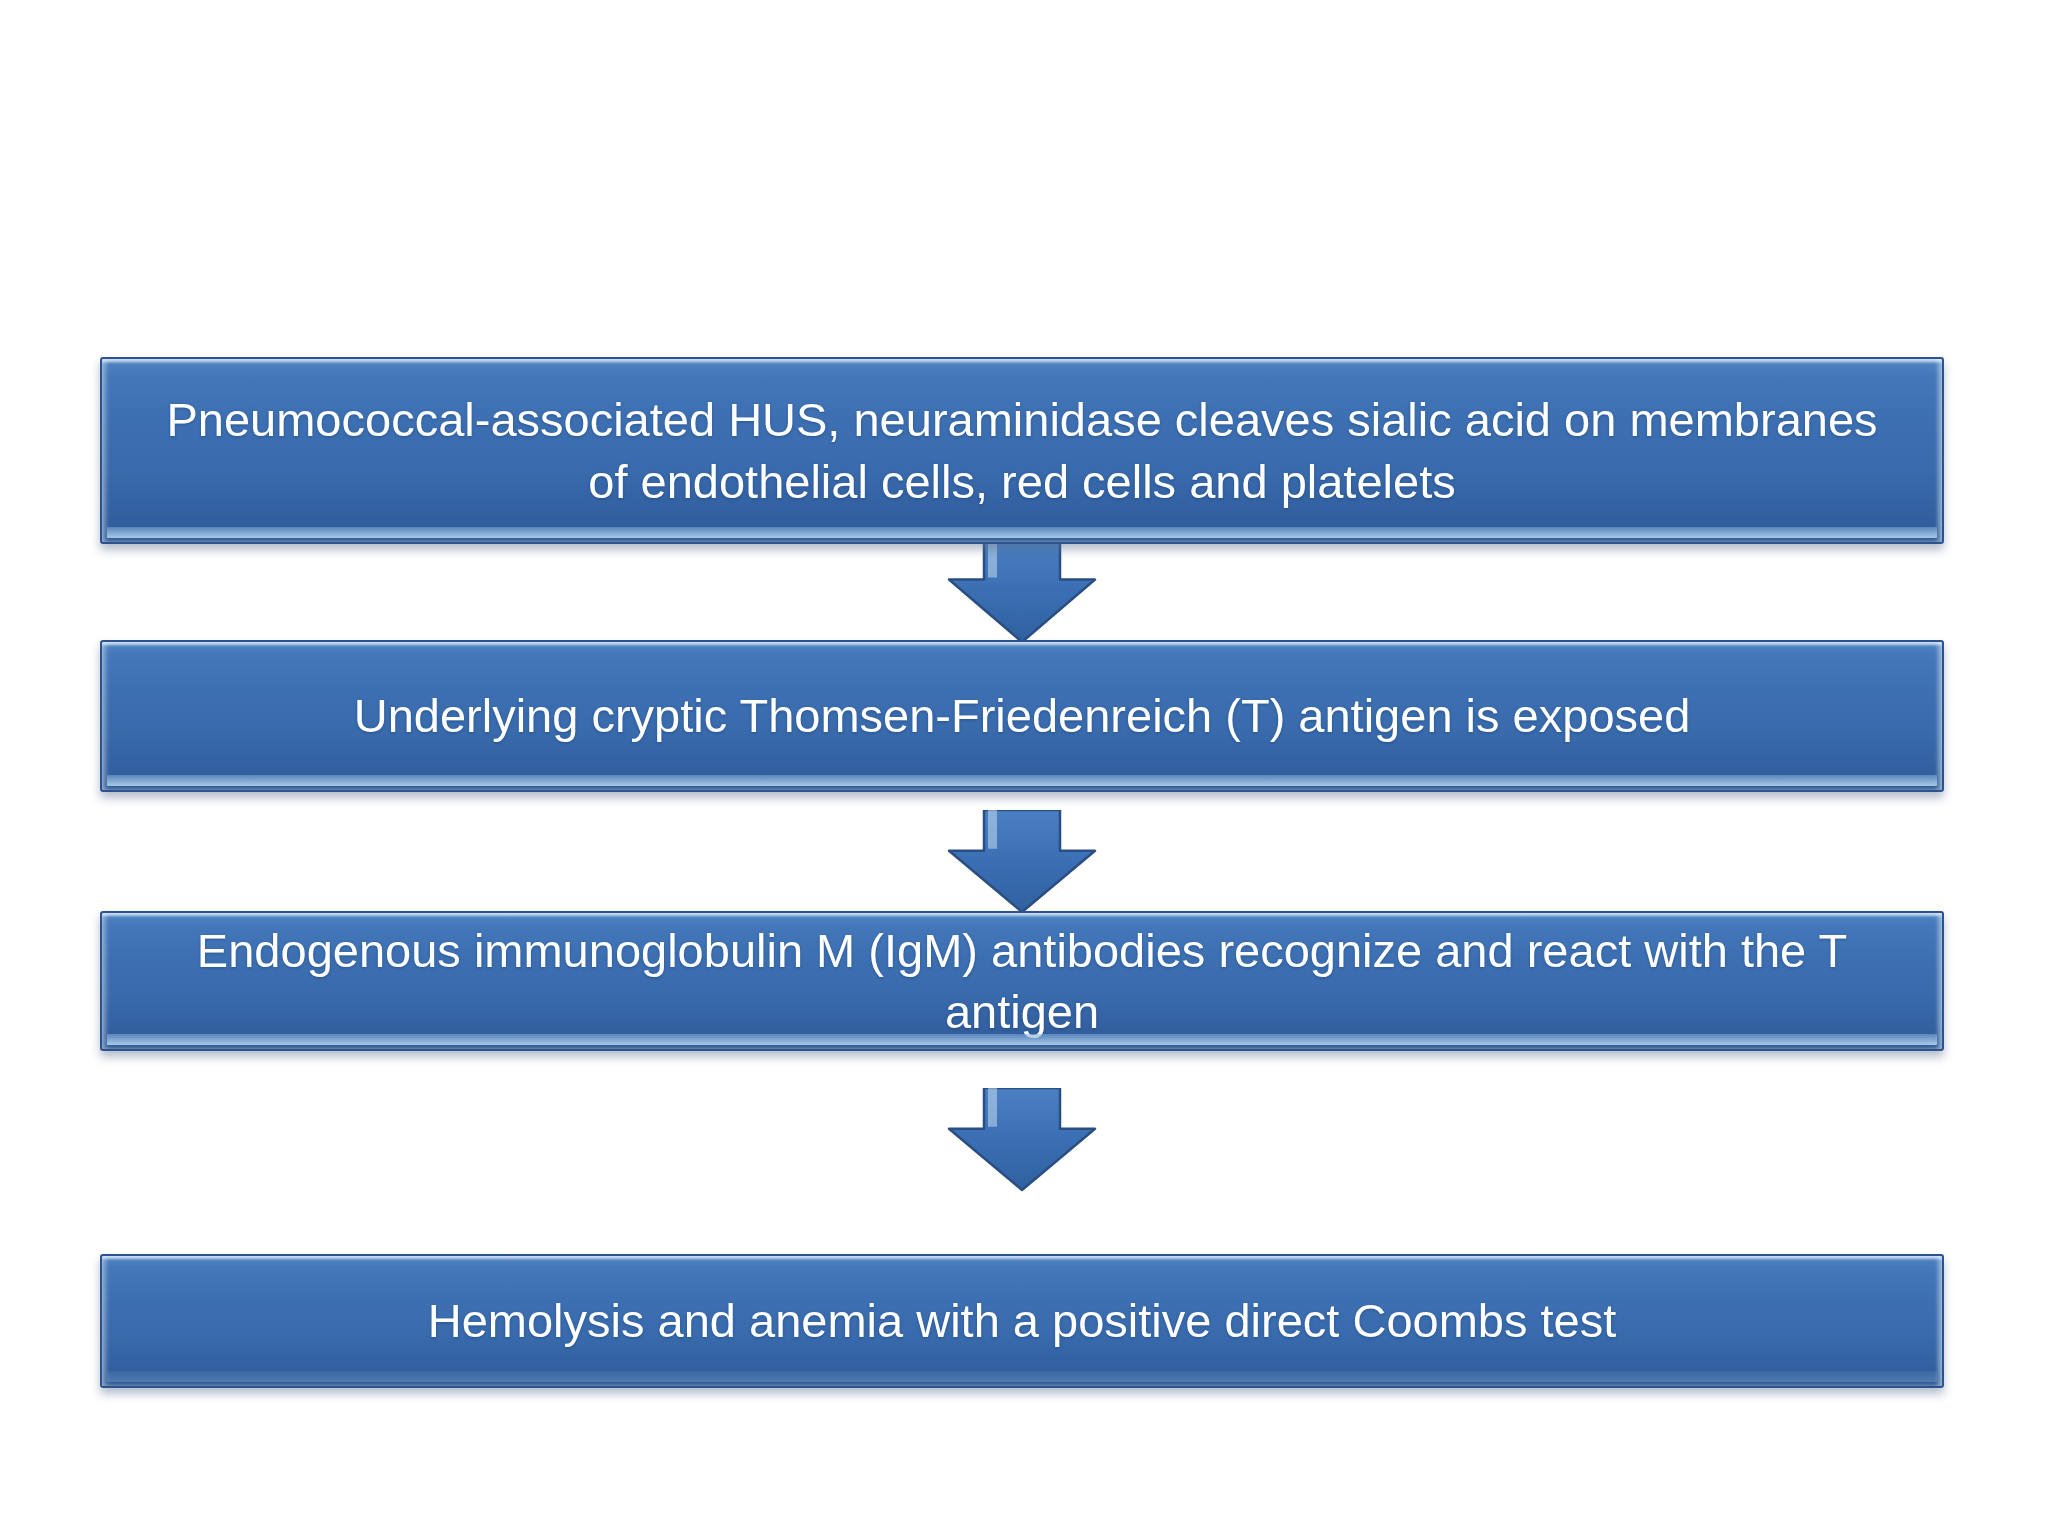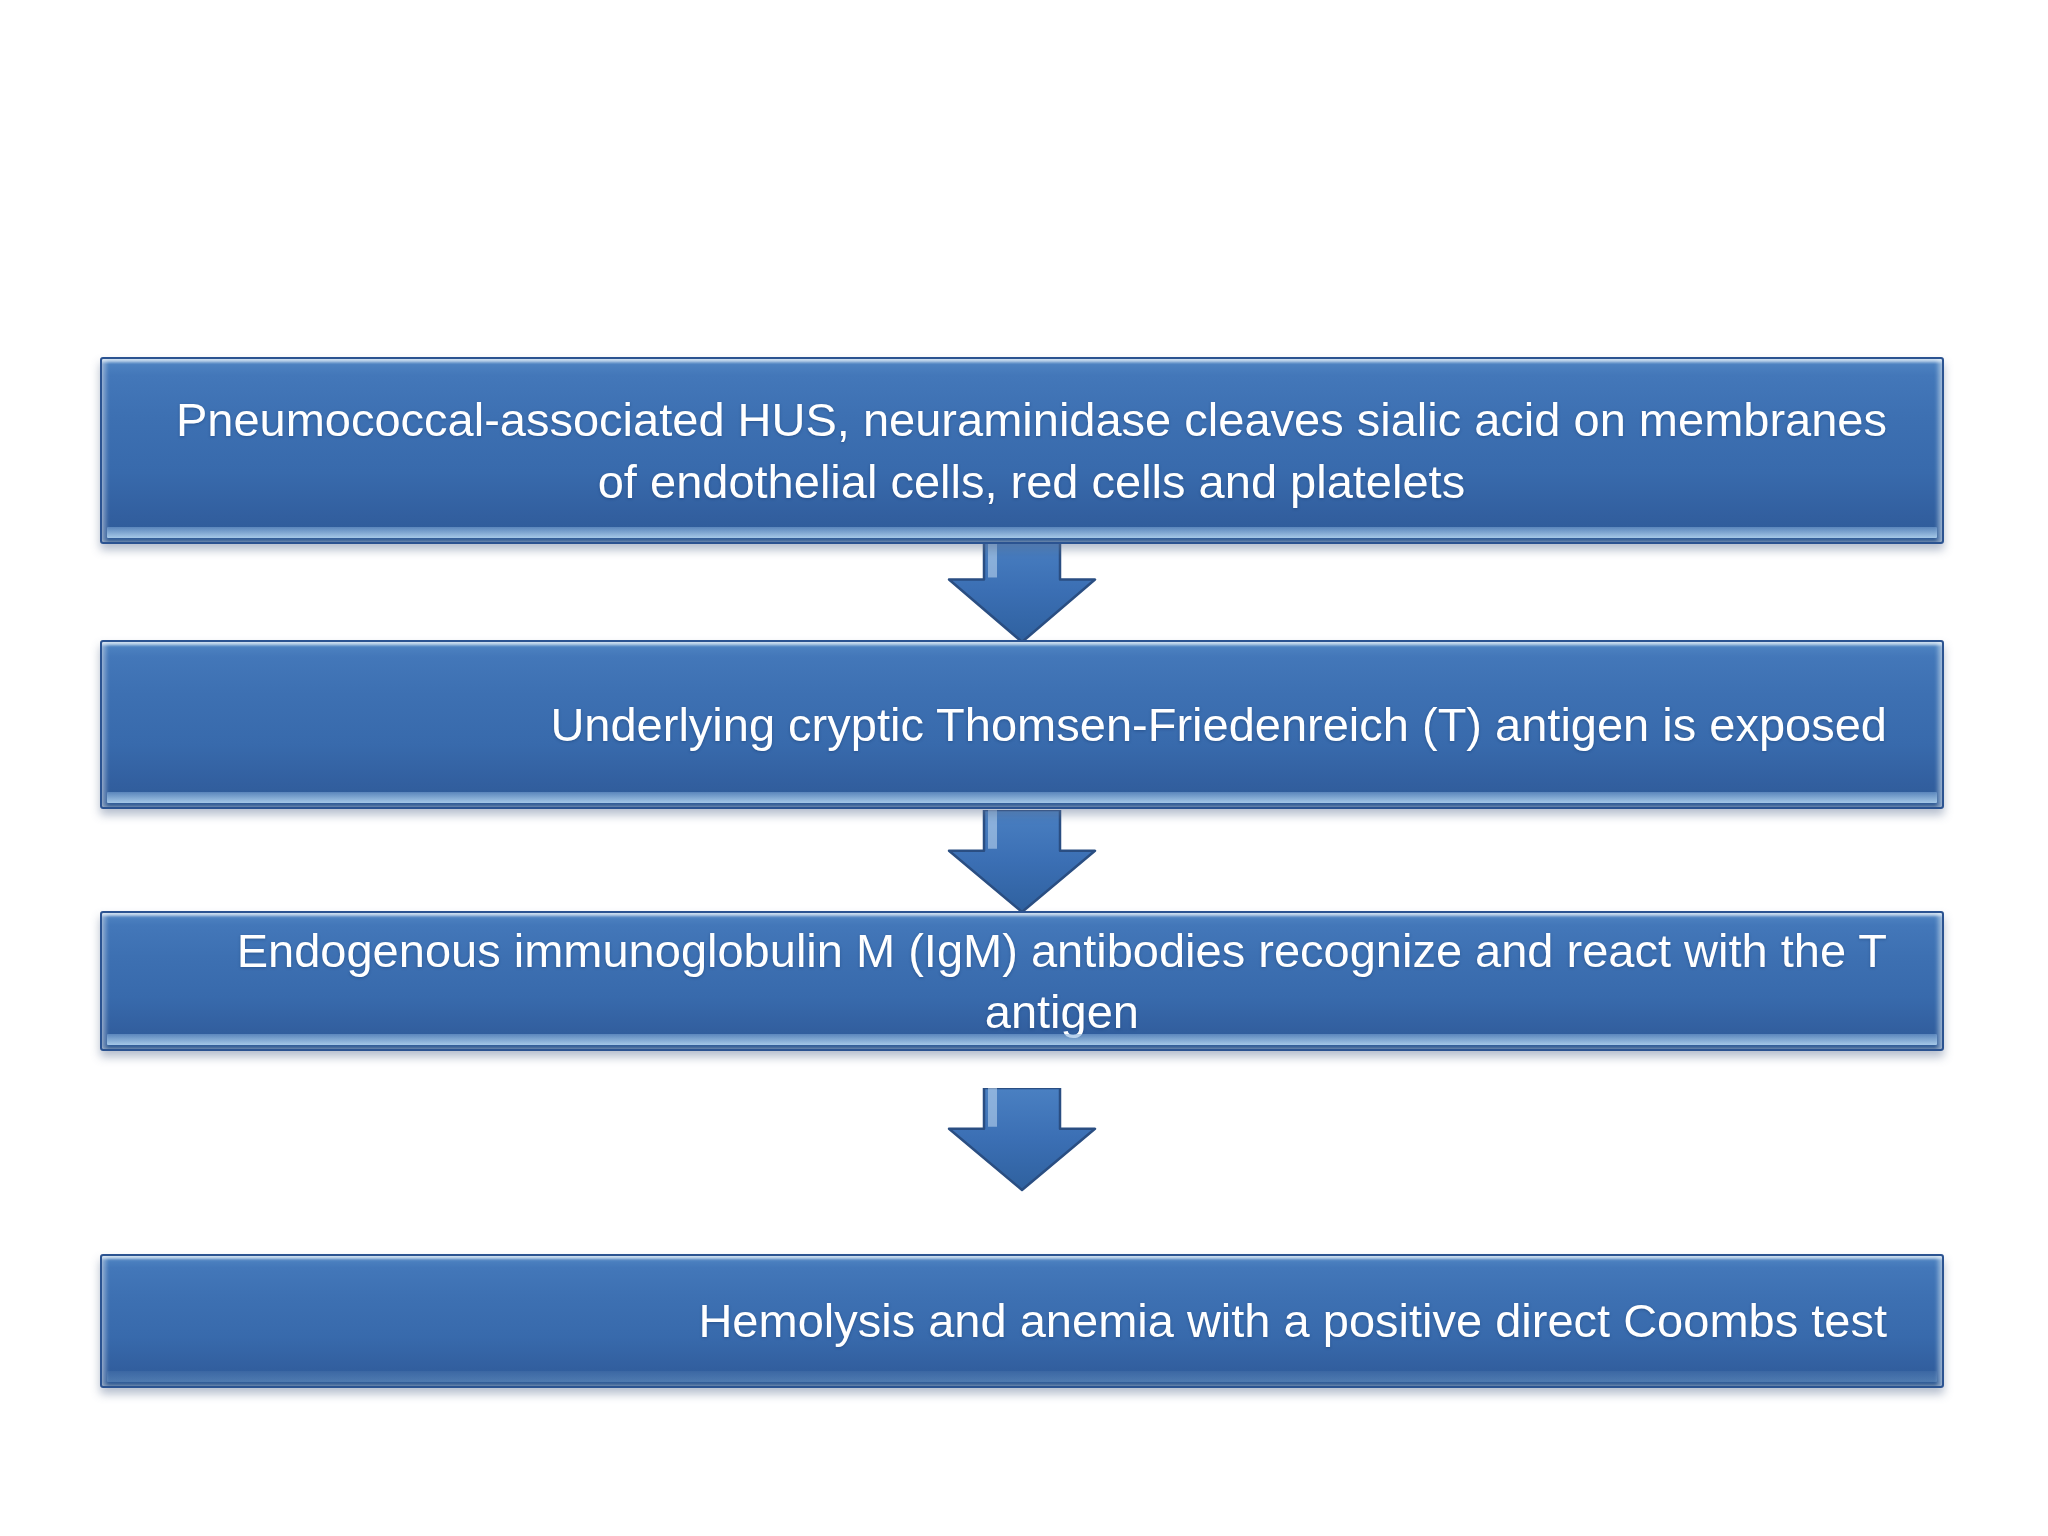--- a/index.html
+++ b/index.html
@@ -32,21 +32,21 @@
       #325f9f 86%,
       #2e5b97 100%);
     box-shadow:
       inset 0 3px 3px rgba(255,255,255,0.45),
       inset 4px 0 4px rgba(255,255,255,0.35),
       inset -4px 0 4px rgba(235,248,255,0.45),
       inset 0 -2px 3px rgba(10,35,80,0.30),
       0 6px 10px rgba(90,110,145,0.45);
     display: flex;
     align-items: center;
-    justify-content: flex-end;
+    justify-content: center;
   }
   .step-box::after {
     
     content: "";
     position: absolute;
     left: 5px;
     right: 5px;
     bottom: 4px;
     height: 11px;
     border-radius: 1px;
@@ -60,21 +60,21 @@
   .step-text {
     color: #ffffff;
     font-size: 47px;
     line-height: 1.3;
     text-align: center;
     white-space: pre-line;
     padding: 0 55px;
     text-shadow: 0 1px 3px rgba(10,40,85,0.35);
   }
   .box-1 { top: 357px;  height: 187px; }
-  .box-2 { top: 640px;  height: 169px; }
+  .box-2 { top: 640px;  height: 152px; }
   .box-3 { top: 911px;  height: 140px; }
   .box-4 { top: 1254px; height: 134px; }
 
   .flow-arrow {
     position: absolute;
     left: 947px;
     width: 150px;
     z-index: 1;
   }
   .arrow-1 { top: 538px;  height: 106px; }

